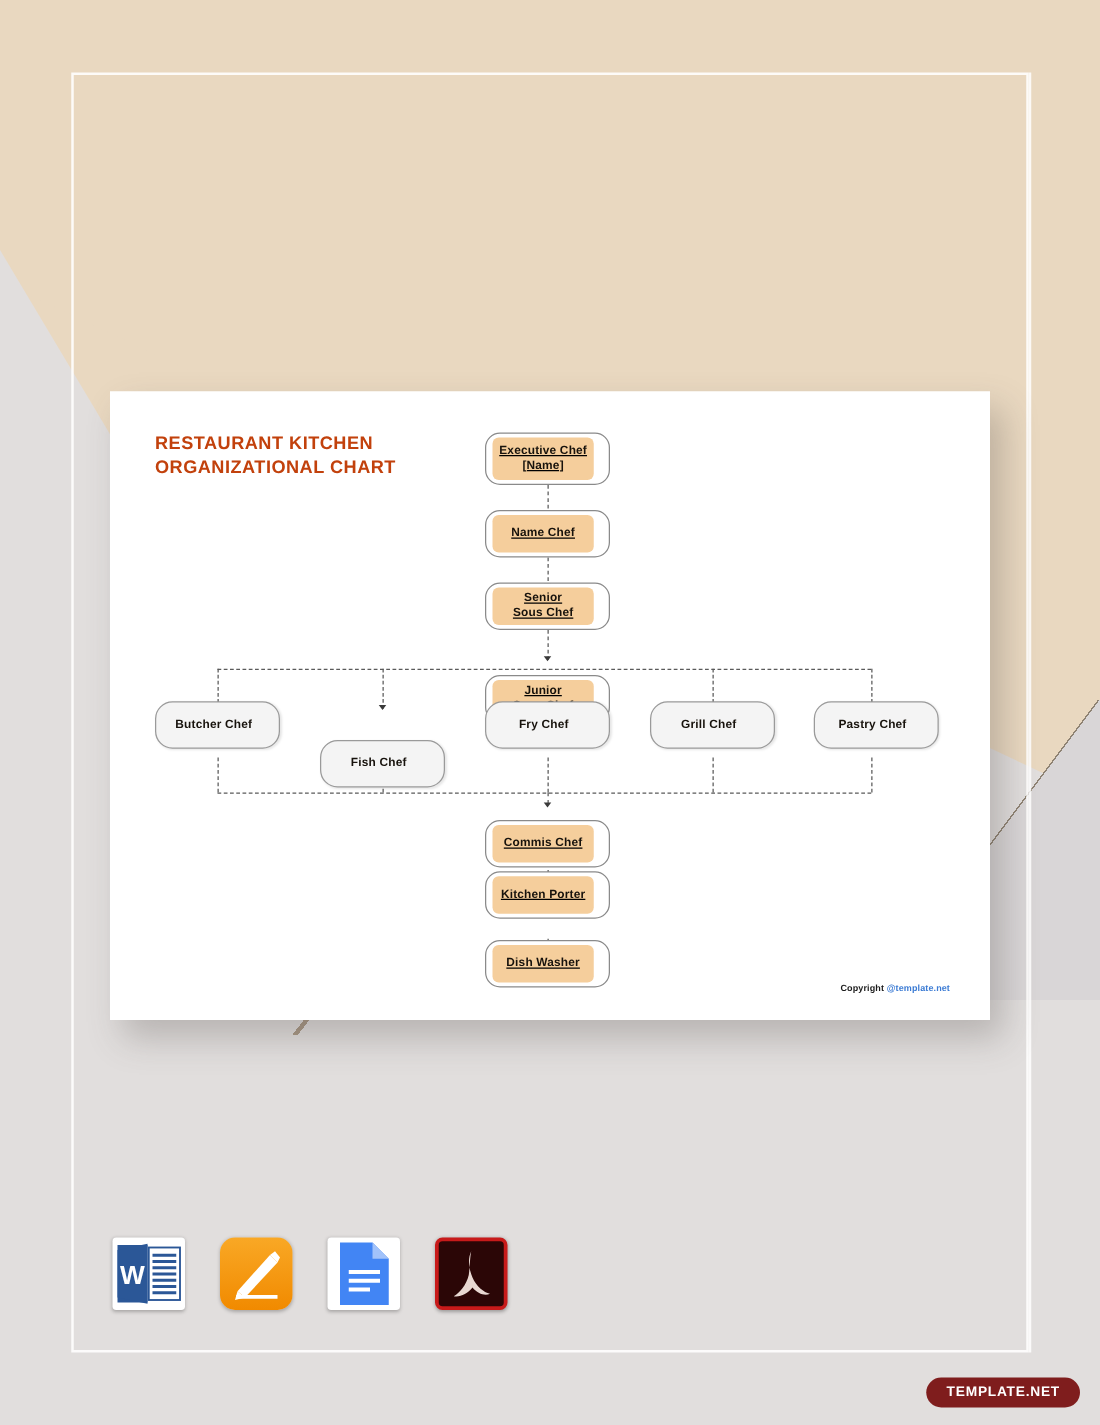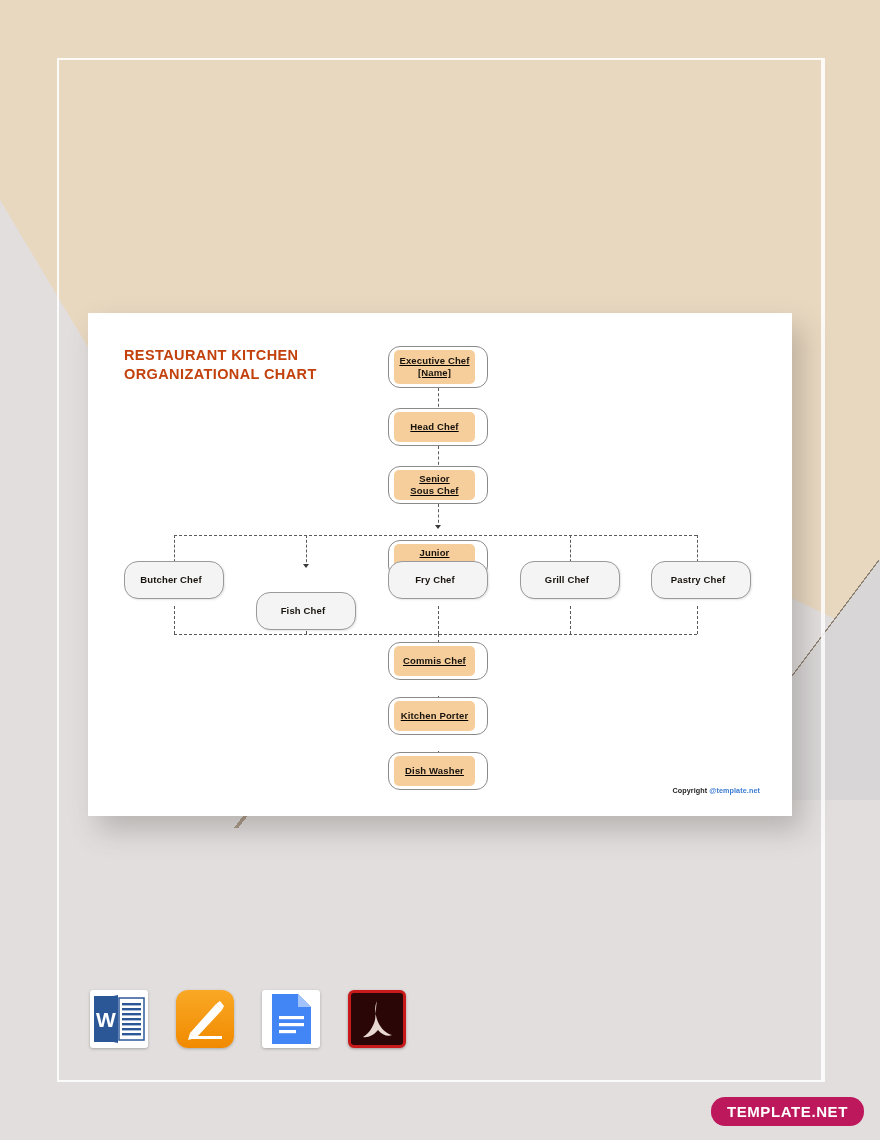--- a/index.html
+++ b/index.html
@@ -128,22 +128,22 @@
             box-shadow:0 1px 3px rgba(0,0,0,0.25); }
   .ic-pages{ background:linear-gradient(#F9A825,#F18A00); border-radius:12px;
              box-shadow:0 1px 3px rgba(0,0,0,0.25); }
   .ic-gdocs{ background:#FFFFFF; border-radius:3px; overflow:hidden;
              box-shadow:0 1px 3px rgba(0,0,0,0.25); }
   .ic-pdf{ background:#2B0606; border:3px solid #C81A1A; border-radius:6px;
            box-shadow:0 1px 3px rgba(0,0,0,0.3); }
 
   #watermark{
     position:absolute; right:16px; bottom:14px;
-    background:#be185d; color:#FFFFFF;
-    font-size:15px; font-weight:bold; letter-spacing:0.6px;
+    background:#7f1d1d; color:#FFFFFF;
+    font-size:11px; font-weight:bold; letter-spacing:0.6px;
     padding:6px 16px; border-radius:14px;
   }
 </style>
 </head>
 <body>
 
 <div id="bg-beige"></div>
 <div id="bg-grey-bottom"></div>
 <div id="bg-beige-topright"></div>
 <div id="bg-grey-left"></div>
@@ -204,21 +204,21 @@
 
     <div class="node peach" style="left:300px; top:33px; width:100px; height:42px;">
       <div class="inner">
           <span class="label">Executive Chef
 [Name]</span>
         </div>
     </div>
 
     <div class="node peach" style="left:300px; top:95px; width:100px; height:38px;">
       <div class="inner">
-          <span class="label">Head Chef</span>
+          <span class="label">Name Chef</span>
         </div>
     </div>
 
     <div class="node peach" style="left:300px; top:153px; width:100px; height:38px;">
       <div class="inner">
           <span class="label">Senior
 Sous Chef</span>
         </div>
     </div>
 
@@ -252,21 +252,21 @@
           <span class="label">Grill Chef</span>
         </div>
     </div>
 
     <div class="node plain" style="left:563px; top:248px; width:100px; height:38px;">
       <div class="inner">
           <span class="label">Pastry Chef</span>
         </div>
     </div>
 
-    <div class="node peach" style="left:300px; top:329px; width:100px; height:38px;">
+    <div class="node peach" style="left:300px; top:343px; width:100px; height:38px;">
       <div class="inner">
           <span class="label">Commis Chef</span>
         </div>
     </div>
 
     <div class="node peach" style="left:300px; top:384px; width:100px; height:38px;">
       <div class="inner">
           <span class="label">Kitchen Porter</span>
         </div>
     </div>

